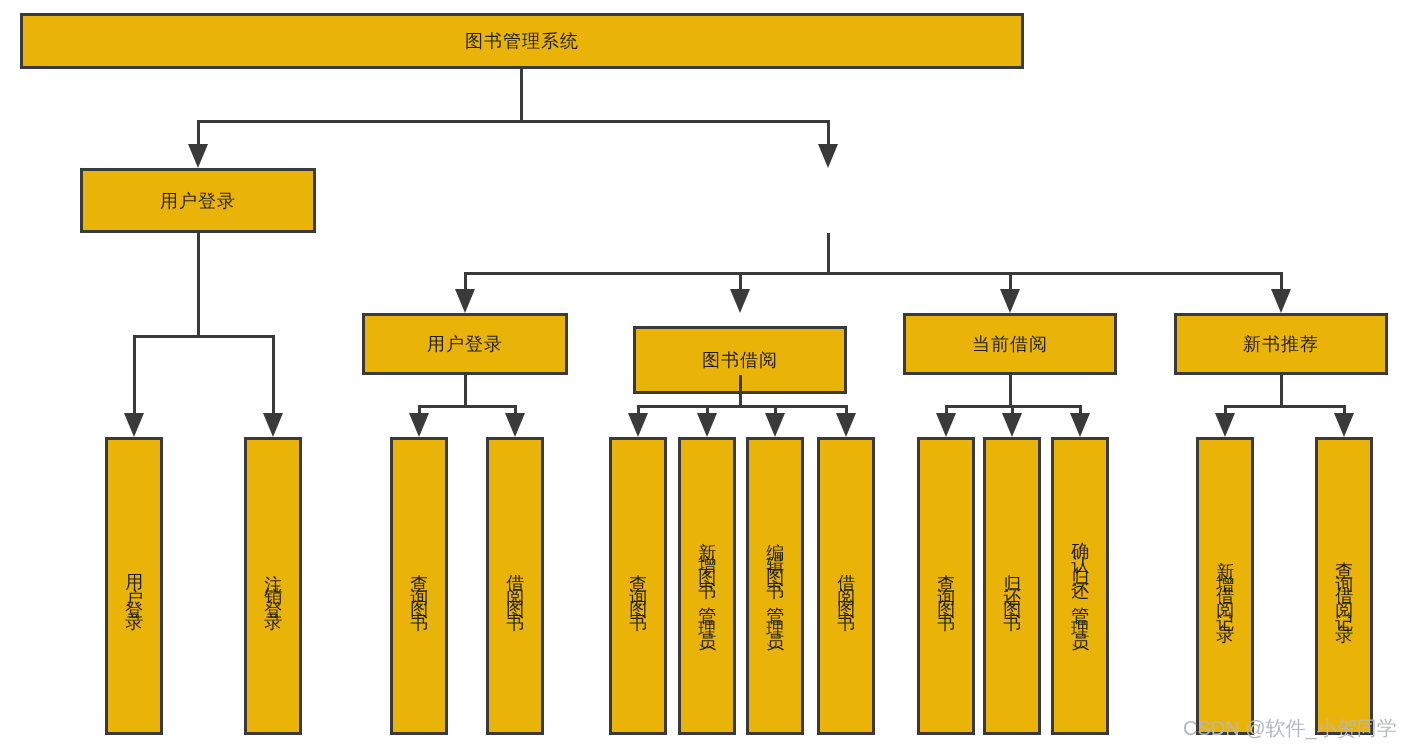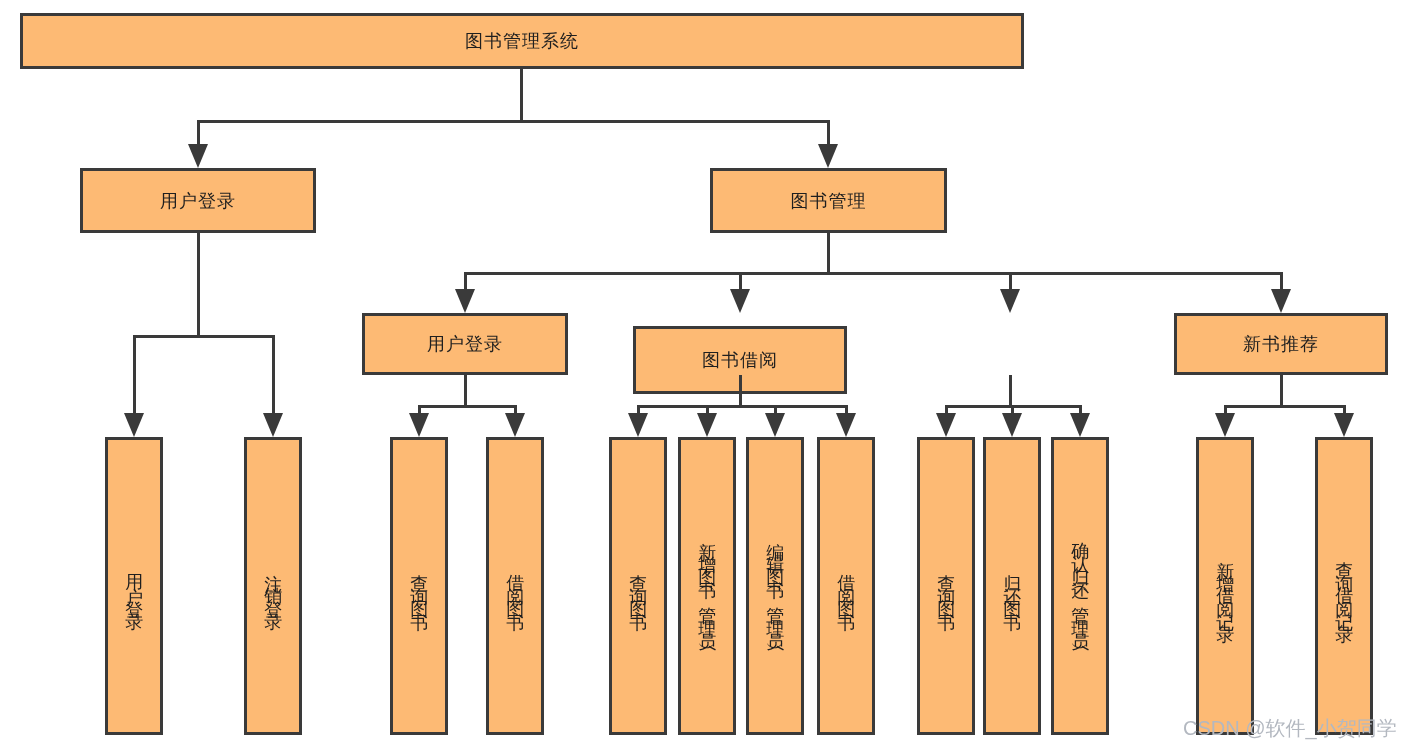--- a/index.html
+++ b/index.html
@@ -5,21 +5,21 @@
   html,body { margin:0; padding:0; background:#ffffff; }
   .canvas {
     position:relative; width:1405px; height:747px;
     background:var(--bg,#ffffff);
     font-family:"Liberation Sans","DejaVu Sans",sans-serif;
     overflow:hidden;
   }
   .box {
     position:absolute; box-sizing:border-box;
     border:3px solid var(--line,#3a3a3a);
-    background:#fdba74; color:var(--text,#1f1f1f);
+    background:#eab308; color:var(--text,#1f1f1f);
     display:flex; align-items:center; justify-content:center;font-family:Liberation Serif, serif;
   }
   .box.h { font-size:18px; letter-spacing:1px; white-space:nowrap; }
   .vtext {
     writing-mode:vertical-rl; text-orientation:mixed;
     font-size:18px; line-height:1.15; letter-spacing:13px;
     color:var(--text,#1f1f1f);
   }
   .vline { position:absolute; width:3px; background:var(--line,#3a3a3a); }
   .hline { position:absolute; height:3px; background:var(--line,#3a3a3a); }
@@ -35,24 +35,24 @@
   }
 </style>
 </head>
 <body>
 
 <div class="canvas">
 
   <div class="box h" style="left:20px;top:13px;width:1004px;height:56px">图书管理系统</div>
 
   <div class="box h" style="left:80px;top:168px;width:236px;height:65px">用户登录</div>
-  <div class="box h" style="left:710px;top:168px;width:237px;height:65px">图书管理</div>
 
   <div class="box h" style="left:362px;top:313px;width:206px;height:62px">用户登录</div>
   <div class="box h" style="left:633px;top:326px;width:214px;height:68px">图书借阅</div>
+  <div class="box h" style="left:903px;top:313px;width:214px;height:62px">当前借阅</div>
   <div class="box h" style="left:1174px;top:313px;width:214px;height:62px">新书推荐</div>
 
   <div class="box" style="left:105px;top:437px;width:58px;height:298px">
     <span class="vtext">用户登录</span>
   </div>
   <div class="box" style="left:244px;top:437px;width:58px;height:298px">
     <span class="vtext">注销登录</span>
   </div>
 
   <div class="box" style="left:390px;top:437px;width:58px;height:298px">

